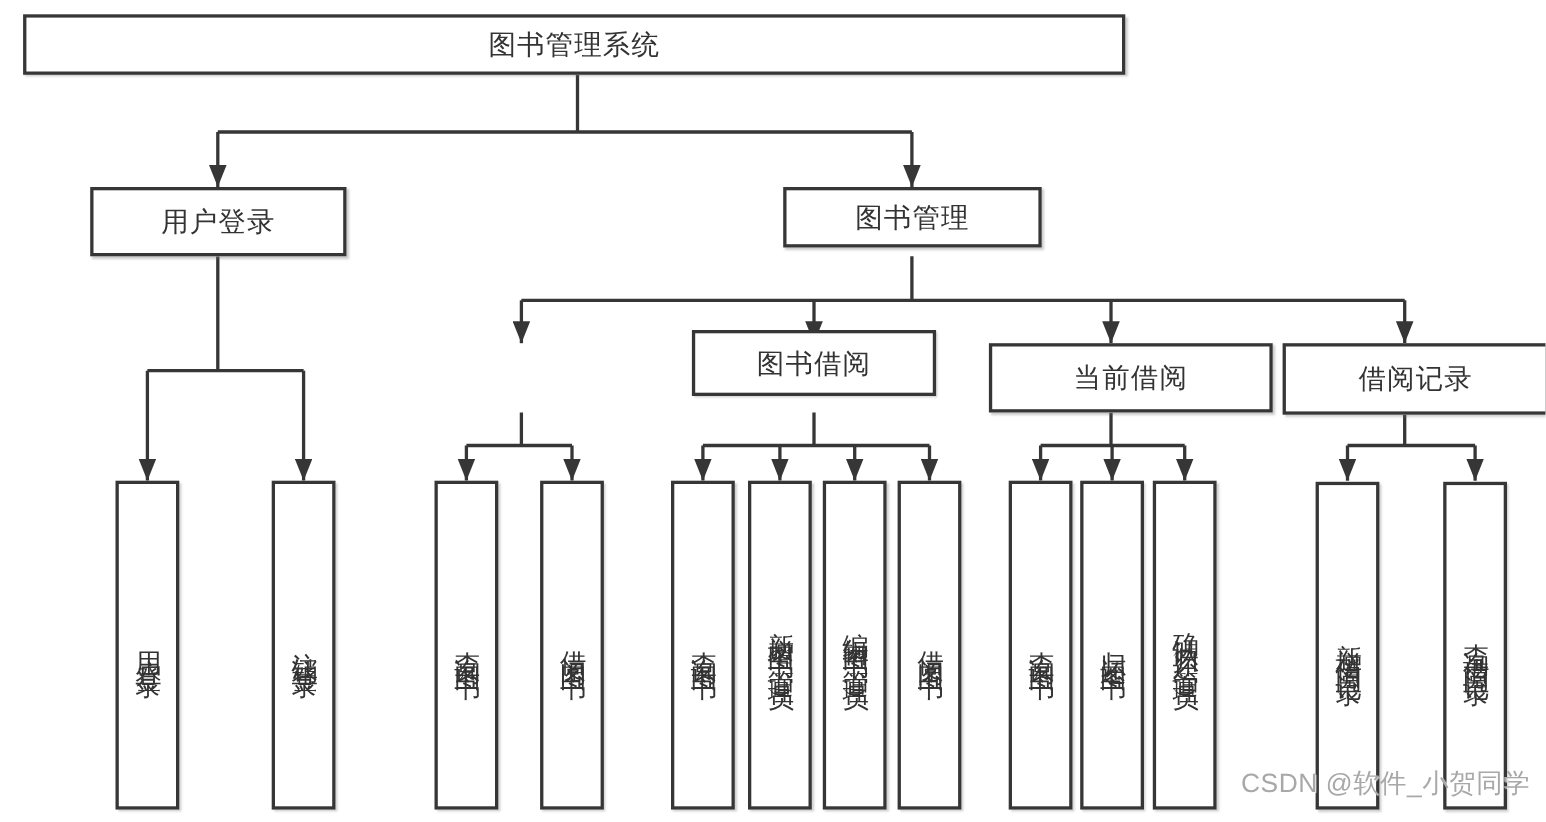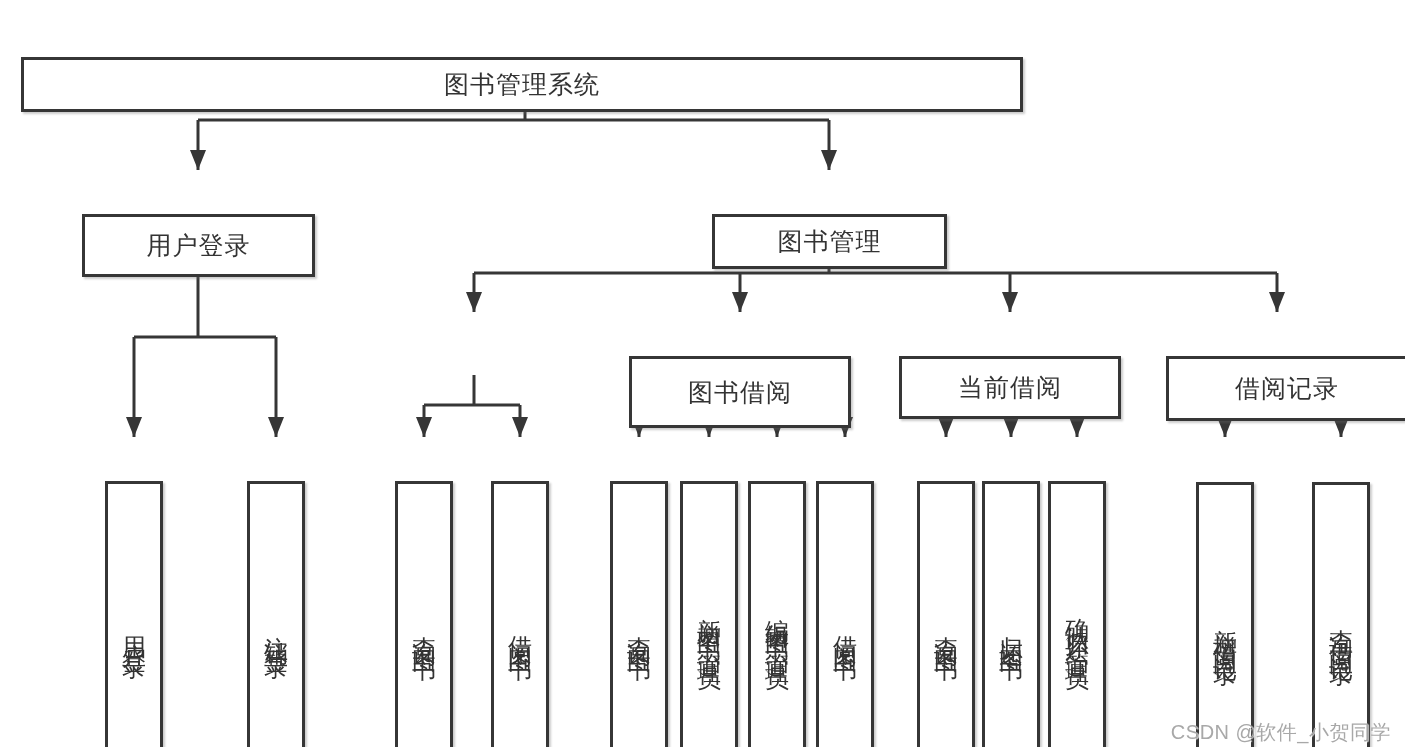--- a/index.html
+++ b/index.html
@@ -31,35 +31,34 @@
     border: 3px solid #363636;
     box-shadow: 2px 2px 2px rgba(110,110,110,0.35);
     color: #333333;
     display: flex;
     align-items: center;
     justify-content: center;
     text-align: center;
     font-size: 25px;
     letter-spacing: 1px;
     white-space: nowrap;
-    margin-top: 44px;
   }
   .node.leaf {
     writing-mode: vertical-rl;
     text-orientation: mixed;
     letter-spacing: 7px;
     white-space: normal;
     font-size: 24px;
     line-height: 1;
   }
   .watermark {
     position: absolute;
     right: 14px;
-    bottom: 1px;
-    font-size: 20px;
+    bottom: 19px;
+    font-size: 24px;
     color: #a8a8a8;
     letter-spacing: 0.5px;
     text-shadow: 1px 1px 1px rgba(255,255,255,0.8);
   }
 </style>
 </head>
 <body>
 
 <div class="canvas">
 
@@ -103,22 +102,22 @@
 
     <line x1="1225" y1="405" x2="1225" y2="437" stroke="#363636" stroke-width="3" marker-end="url(#arrow)"></line>
     <line x1="1341" y1="405" x2="1341" y2="437" stroke="#363636" stroke-width="3" marker-end="url(#arrow)"></line>
   </svg>
 
   <div class="node" style="left:21px; top:13px; width:1002px; height:55px;">图书管理系统</div>
 
   <div class="node" style="left:82px; top:170px; width:233px; height:63px;">用户登录</div>
   <div class="node" style="left:712px; top:170px; width:235px; height:55px;">图书管理</div>
 
-  <div class="node" style="left:629px; top:312px; width:222px; height:72px;">图书借阅</div>
-  <div class="node" style="left:899px; top:312px; width:222px; height:63px;">当前借阅</div>
+  <div class="node" style="left:629px; top:300px; width:222px; height:60px;">图书借阅</div>
+  <div class="node" style="left:899px; top:312px; width:258px; height:63px;">当前借阅</div>
   <div class="node" style="left:1166px; top:312px; width:242px; height:65px;">借阅记录</div>
 
   <div class="node leaf" style="left:105px; top:437px; width:58px; height:299px;">用户登录</div>
   <div class="node leaf" style="left:247px; top:437px; width:58px; height:299px;">注销登录</div>
 
   <div class="node leaf" style="left:395px; top:437px; width:58px; height:299px;">查询图书</div>
   <div class="node leaf" style="left:491px; top:437px; width:58px; height:299px;">借阅图书</div>
 
   <div class="node leaf" style="left:610px; top:437px; width:58px; height:299px;">查询图书</div>
   <div class="node leaf" style="left:680px; top:437px; width:58px; height:299px;">新增图书（管理员）</div>

